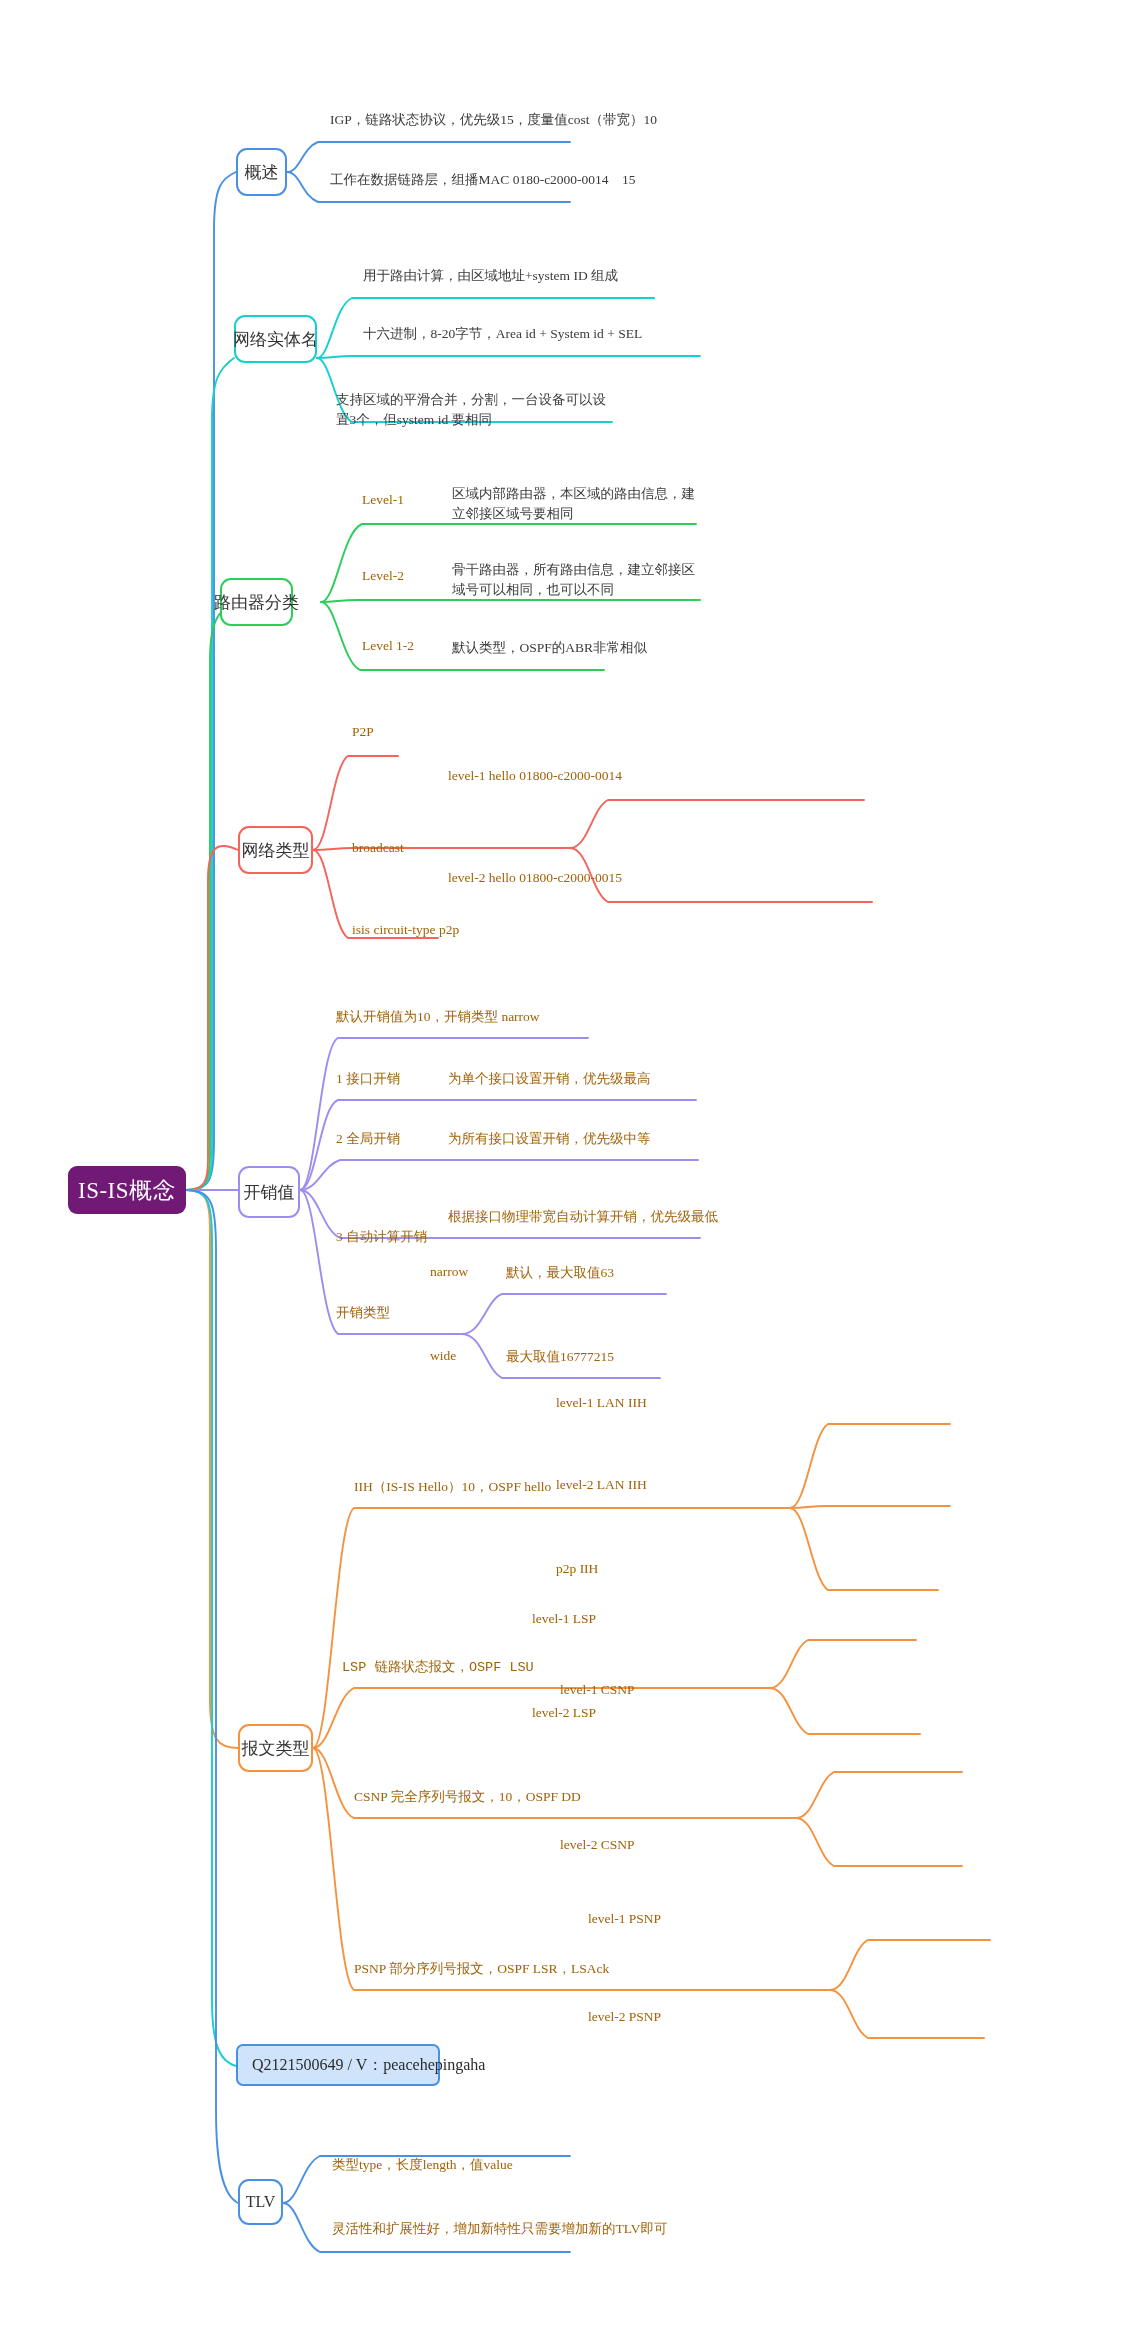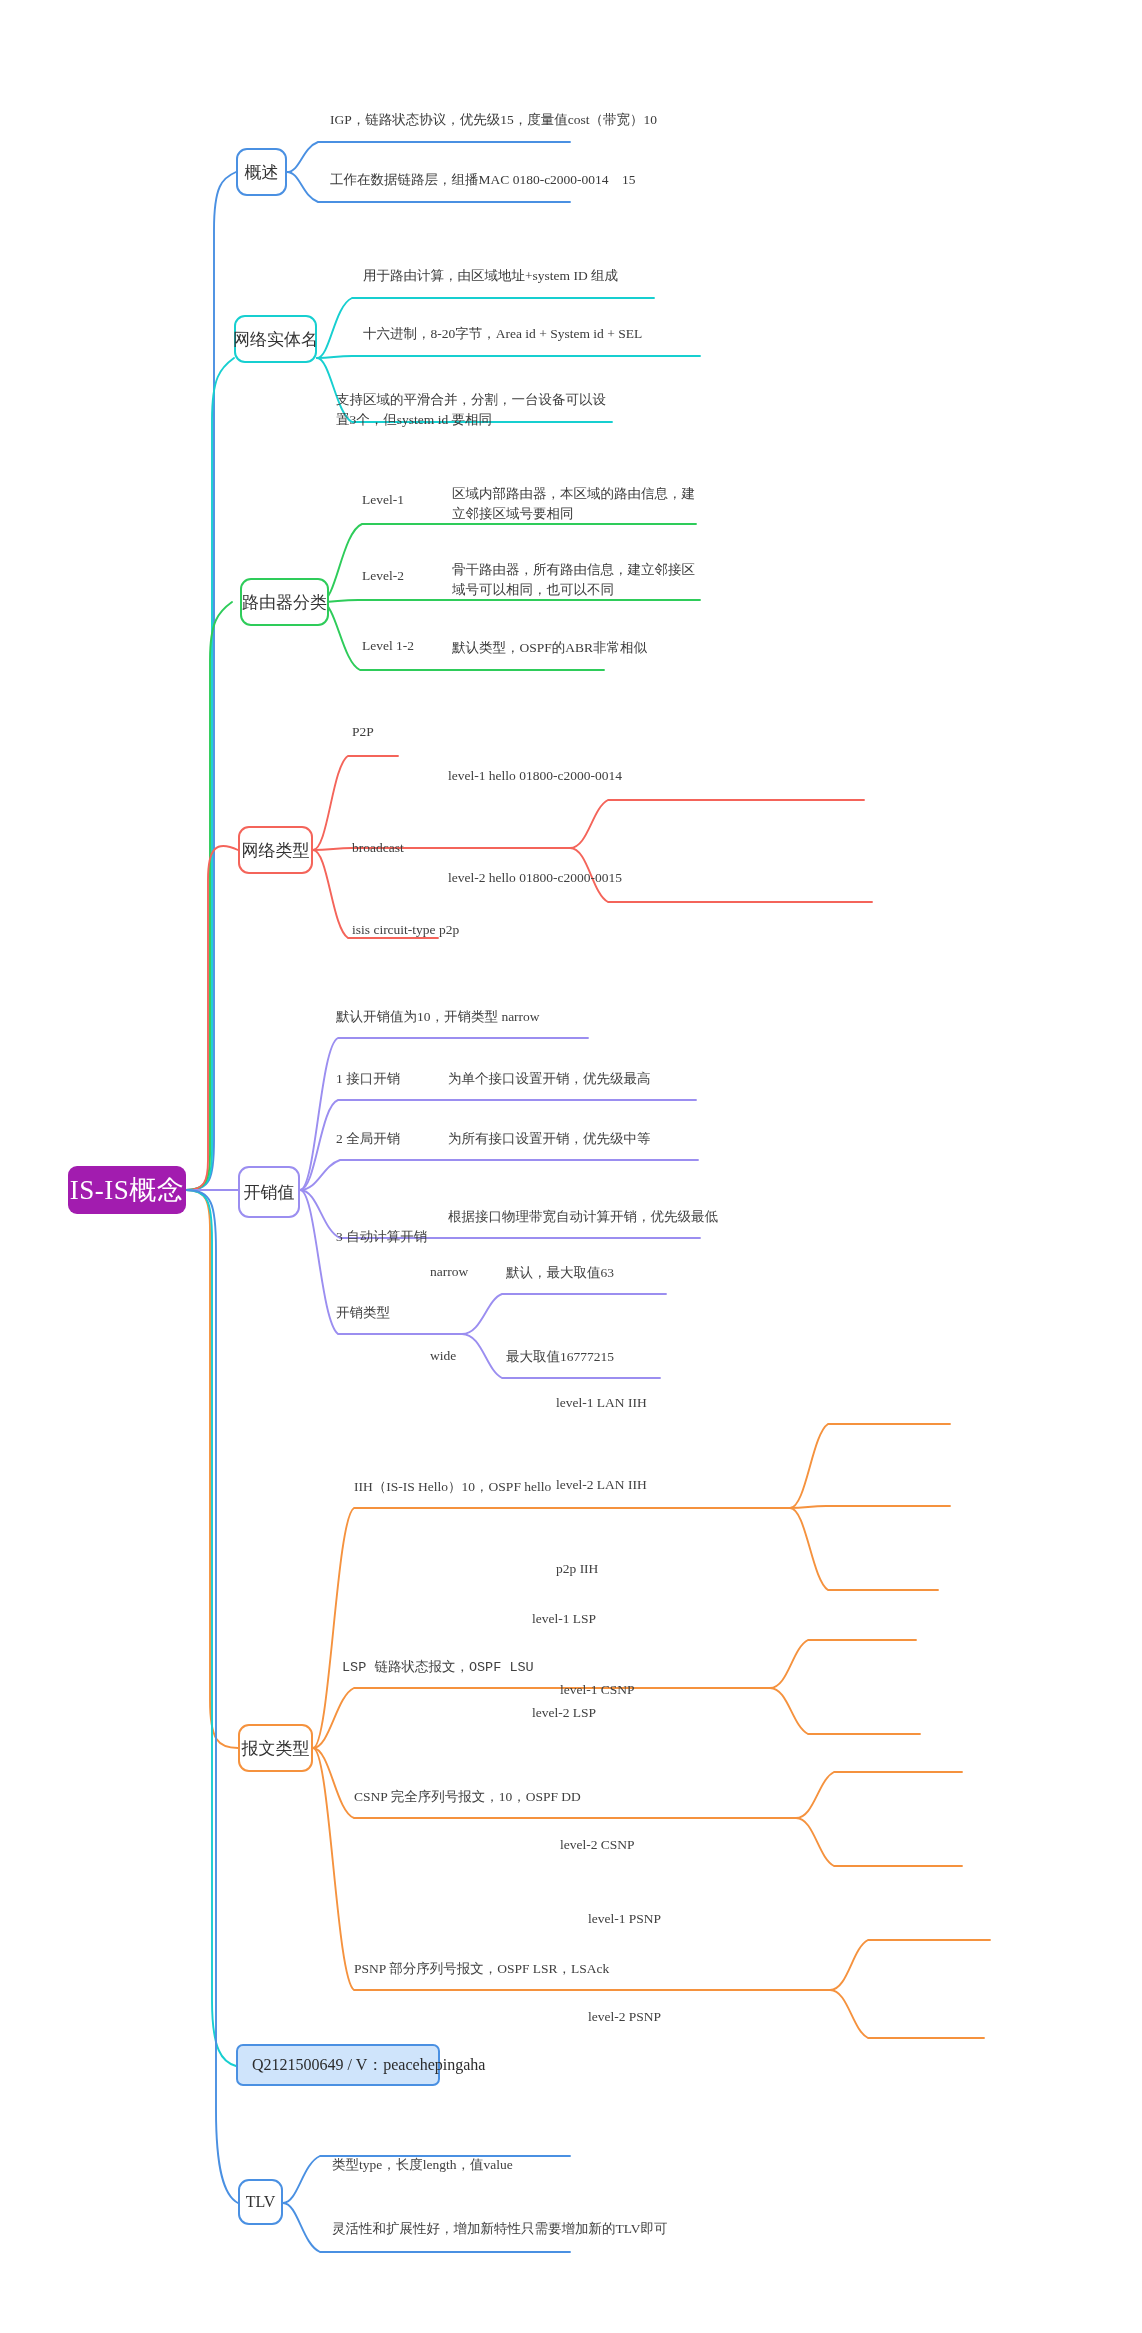--- a/index.html
+++ b/index.html
@@ -25,24 +25,24 @@
     position:absolute;
     box-sizing:border-box;
     display:flex;
     align-items:center;
     justify-content:center;
     text-align:center;
     white-space:nowrap;
   }
   
   .root{
-    background:#a21caf;
+    background:#701a75;
     color:#ffffff;
     border-radius:9px;
-    font-size:27px;
+    font-size:23px;
     letter-spacing:0.5px;
     padding:0 14px;
   }
   
   .l1{
     background:#ffffff;
     border:2px solid #888;
     border-radius:11px;
     font-size:17px;
     color:#333;
@@ -61,21 +61,21 @@
     font-size:13.5px;
     color:#3a3a3a;
     line-height:1.45;
     white-space:normal;
     text-align:left;
   }
   .leaf.nowrap{white-space:nowrap;}
   .tag{
     position:absolute;
     font-size:13.5px;
-    color:#404040;
+    color:#a16207;
     white-space:nowrap;
   }
   
   .contact{
     background:#cfe4fb;
     border:2px solid #4a90e2;
     border-radius:7px;
     font-size:16px;
     color:#2b2b2b;
     padding:0 14px;
@@ -160,21 +160,21 @@
 
   <div class="node l1 blue" style="left:236px; top:148px; width:51px; height:48px;">概述</div>
   <div class="leaf nowrap" style="left:330px; top:110px; width:420px;">IGP，链路状态协议，优先级15，度量值cost（带宽）10</div>
   <div class="leaf nowrap" style="left:330px; top:170px; width:420px;">工作在数据链路层，组播MAC 0180-c2000-0014　15</div>
 
   <div class="node l1 cyan" style="left:234px; top:315px; width:83px; height:48px;">网络实体名</div>
   <div class="leaf nowrap" style="left:363px; top:266px; width:420px;">用于路由计算，由区域地址+system ID 组成</div>
   <div class="leaf nowrap" style="left:363px; top:324px; width:420px;">十六进制，8-20字节，Area id + System id + SEL</div>
   <div class="leaf" style="left:336px; top:390px; width:278px;">支持区域的平滑合并，分割，一台设备可以设置3个，但system id 要相同</div>
 
-  <div class="node l1 green" style="left:240px; top:578px; width:89px; height:48px;">路由器分类</div>
+  <div class="node l1 green" style="left:220px; top:578px; width:73px; height:48px;">路由器分类</div>
   <div class="tag" style="left:362px; top:492px;">Level-1</div>
   <div class="leaf" style="left:452px; top:484px; width:250px;">区域内部路由器，本区域的路由信息，建立邻接区域号要相同</div>
   <div class="tag" style="left:362px; top:568px;">Level-2</div>
   <div class="leaf" style="left:452px; top:560px; width:254px;">骨干路由器，所有路由信息，建立邻接区域号可以相同，也可以不同</div>
   <div class="tag" style="left:362px; top:638px;">Level 1-2</div>
   <div class="leaf nowrap" style="left:452px; top:638px; width:250px;">默认类型，OSPF的ABR非常相似</div>
 
   <div class="node l1 red" style="left:238px; top:826px; width:75px; height:48px;">网络类型</div>
   <div class="tag" style="left:352px; top:724px;">P2P</div>
   <div class="tag" style="left:352px; top:840px;">broadcast</div>

